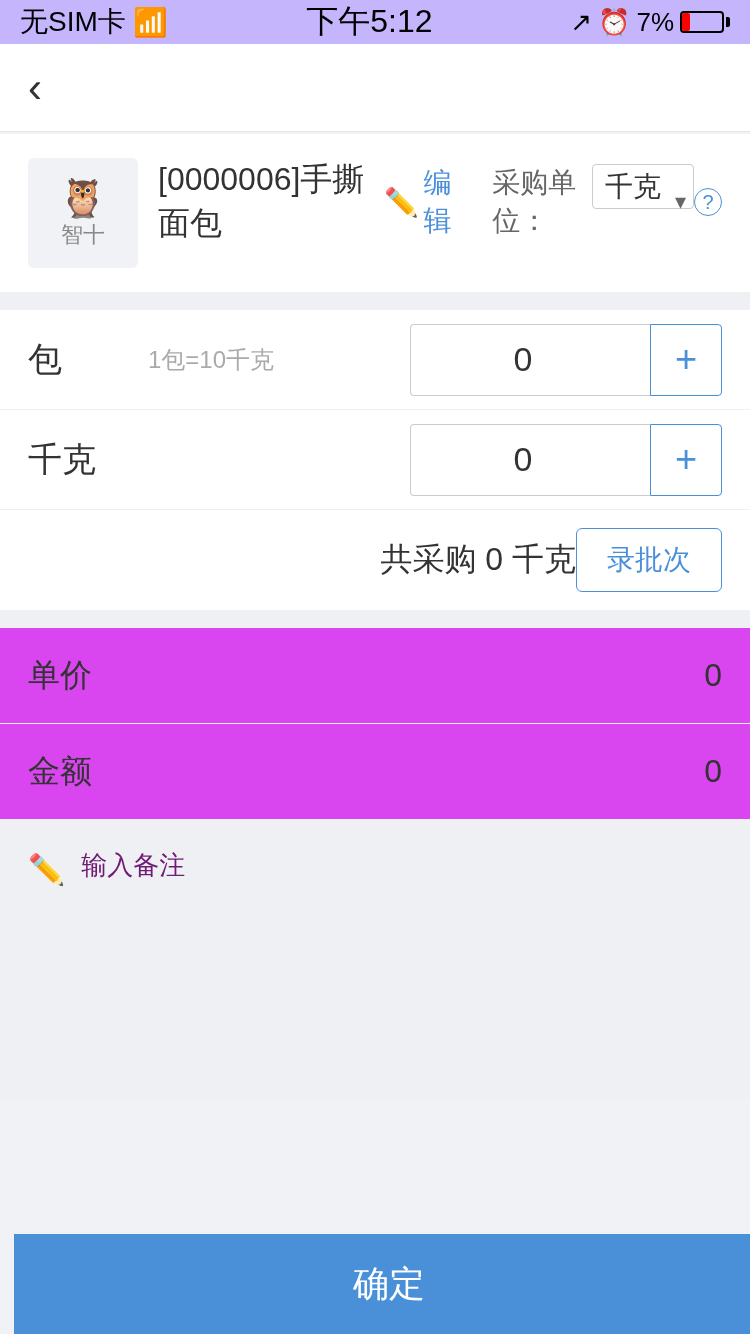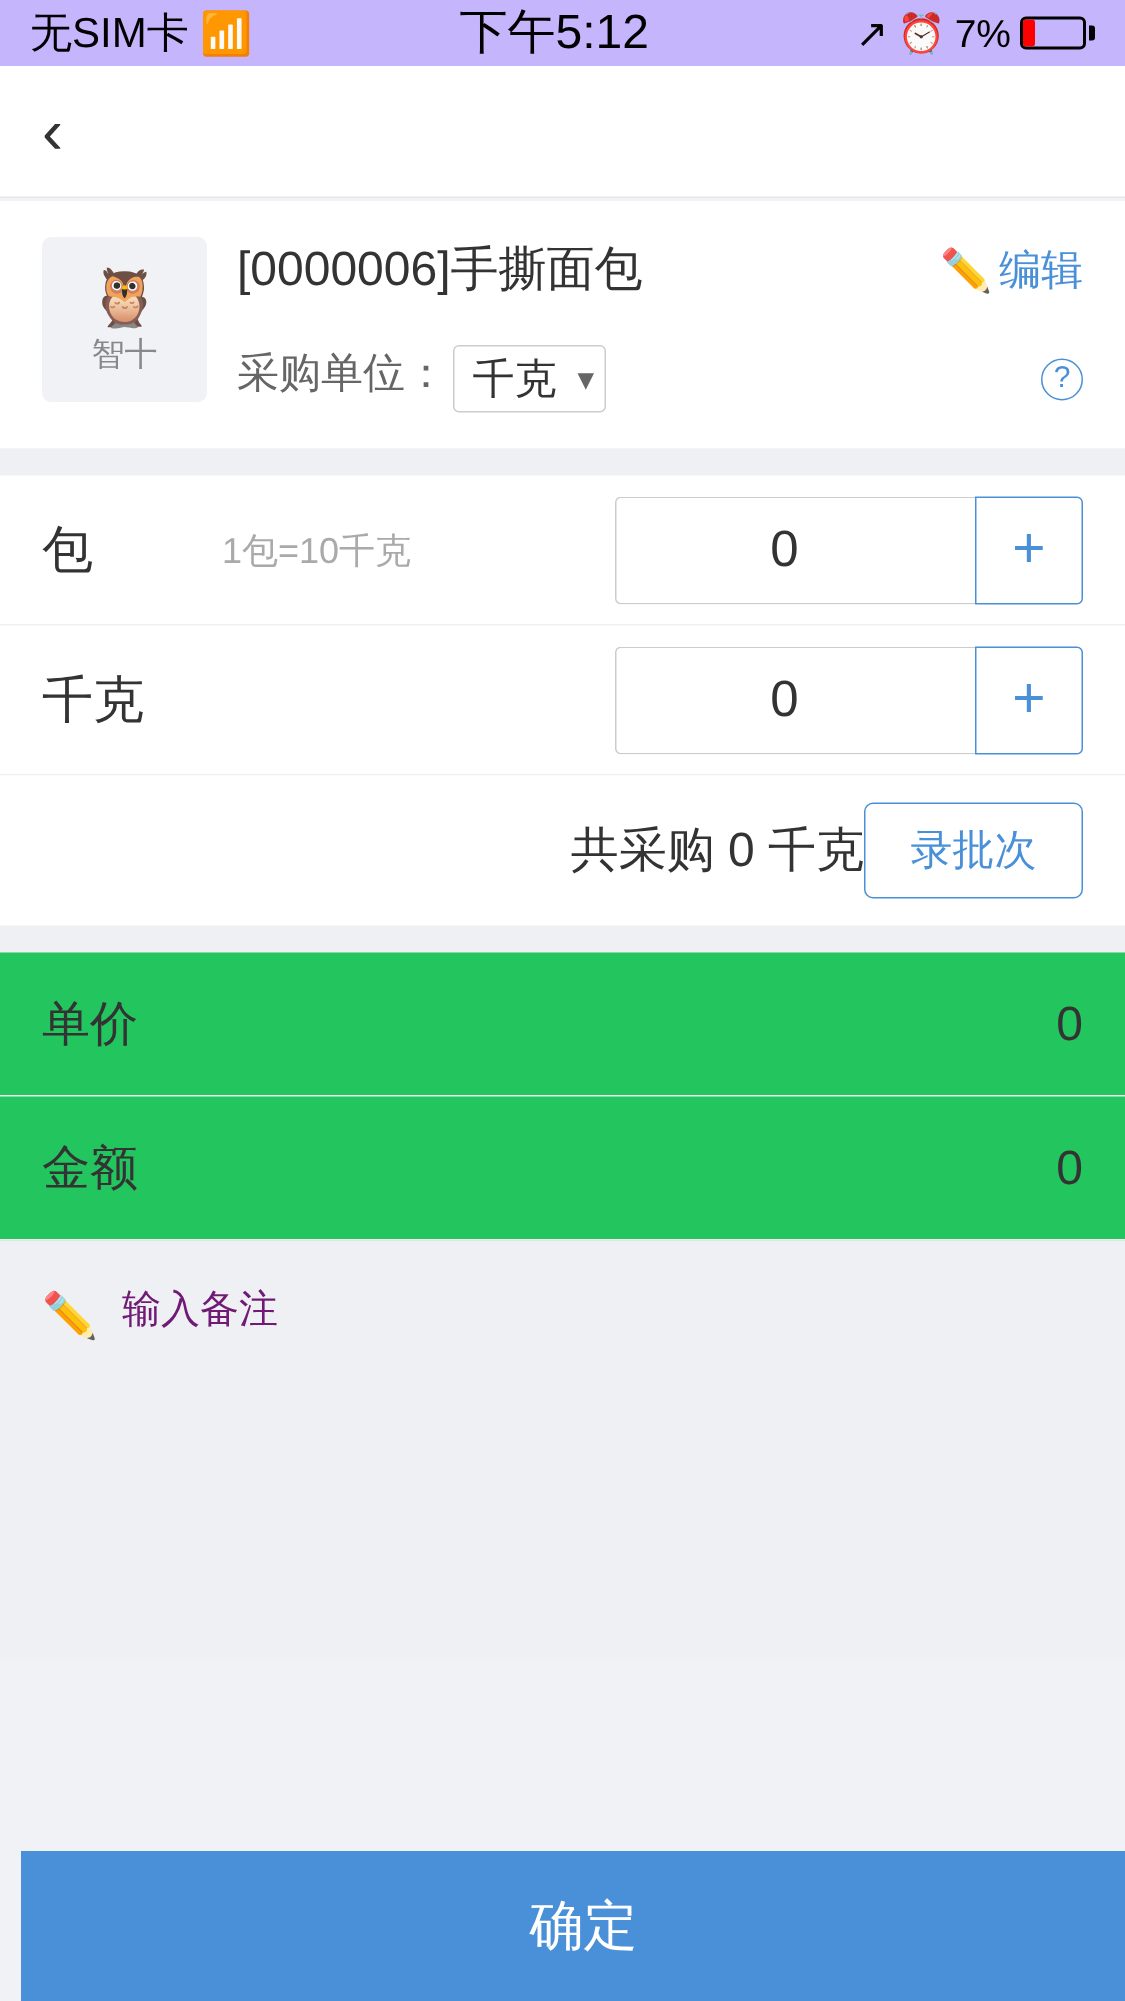--- a/index.html
+++ b/index.html
@@ -83,21 +83,21 @@
       font-size: 22px;
       flex-shrink: 0;
     }
     .owl-icon {
       font-size: 38px;
       color: #666;
     }
     .product-info {
       flex: 1;
       display: flex;
-      flex-direction: column;
+      flex-direction: row;
       gap: 28px;
     }
     .product-header {
       display: flex;
       justify-content: space-between;
       align-items: center;
     }
     .product-name {
       font-size: 32px;
       color: #333;
@@ -232,21 +232,21 @@
       border: 1px solid #4a90d9;
       border-radius: 6px;
       padding: 12px 30px;
       font-size: 28px;
       color: #4a90d9;
       background: #fff;
       cursor: pointer;
     }
     
     .info-section {
-      background: #22c55e;
+      background: #d946ef;
       margin-top: 0;
     }
     .info-row {
       display: flex;
       align-items: center;
       justify-content: space-between;
       padding: 0 28px;
       height: 96px;
       border-bottom: 1px solid #f0f0f0;
     }

